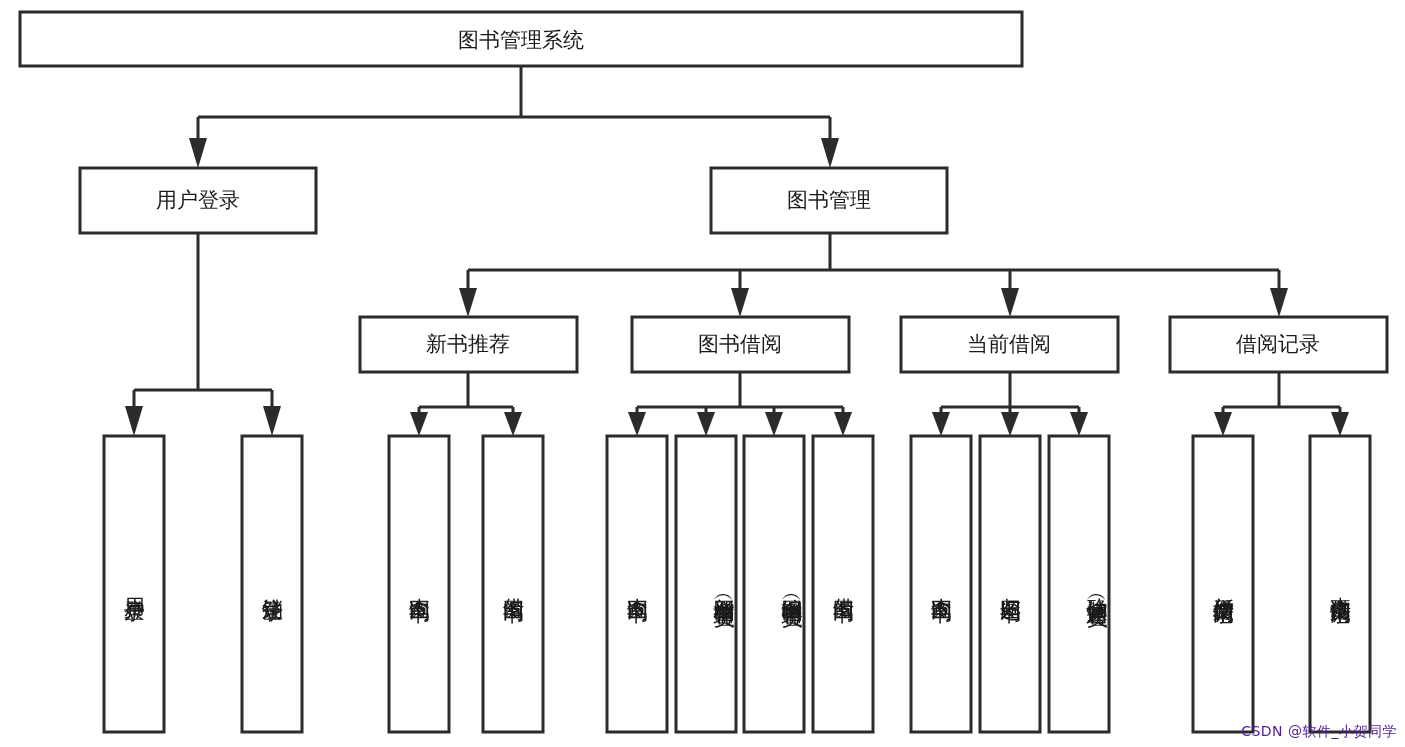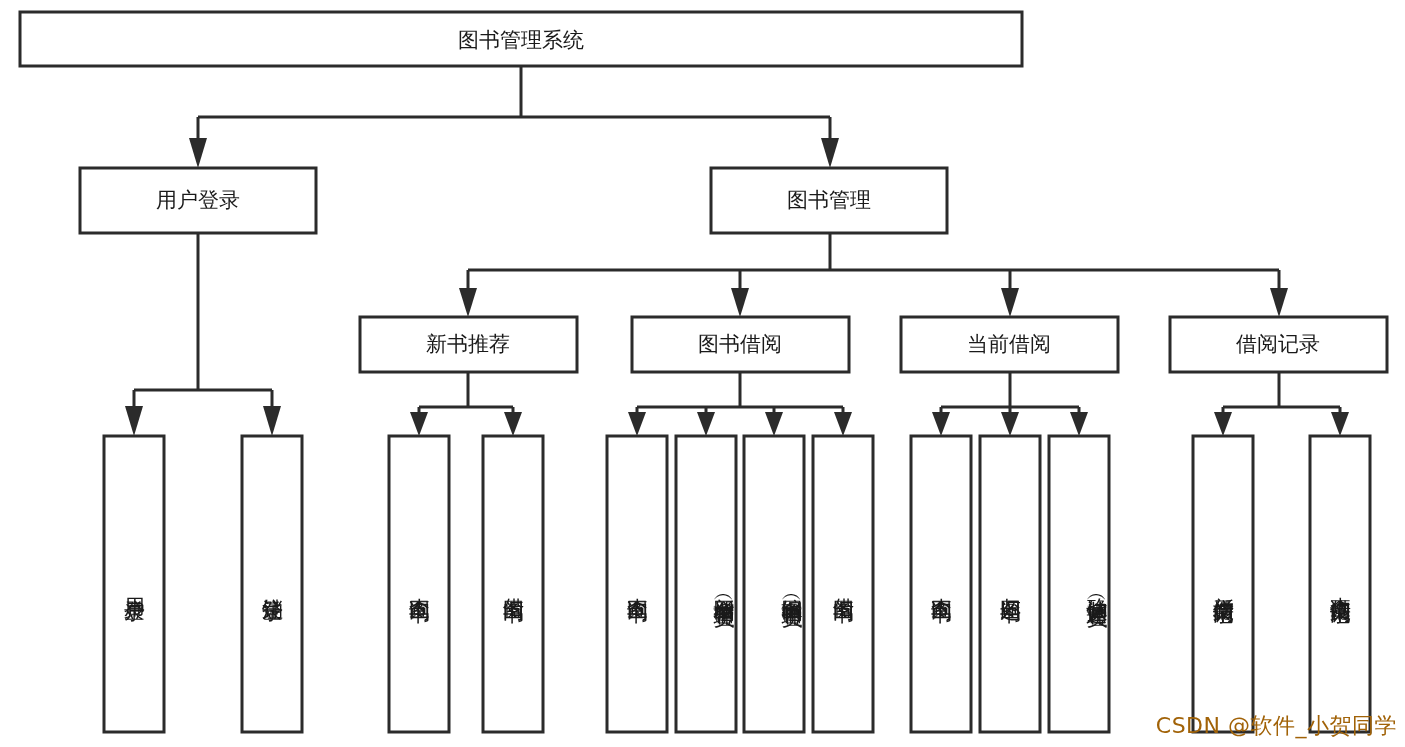--- a/index.html
+++ b/index.html
@@ -66,22 +66,22 @@
     pointer-events: none;
   }
   .leaf-label.centered {
     align-items: center;
   }
   .watermark {
     position: absolute;
     right: 8px;
     bottom: 6px;
     font-family: "DejaVu Sans", "Liberation Sans", sans-serif;
-    font-size: 22px;
-    color: #a16207;
+    font-size: 14px;
+    color: #4c1d95;
     white-space: nowrap;
     letter-spacing: 0.5px;
   }
 </style>
 </head>
 <body>
 
 <div id="chart-root">
 
   <svg class="diagram" viewBox="0 0 1405 747">

